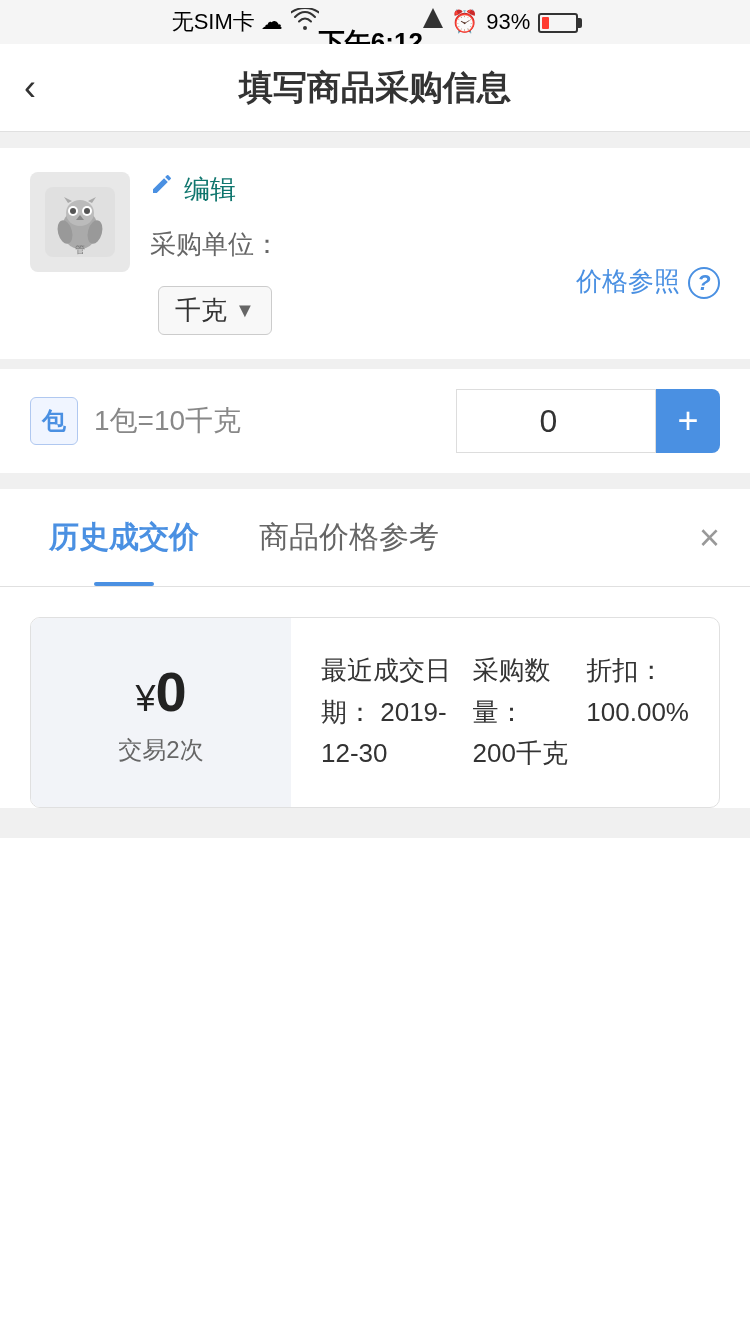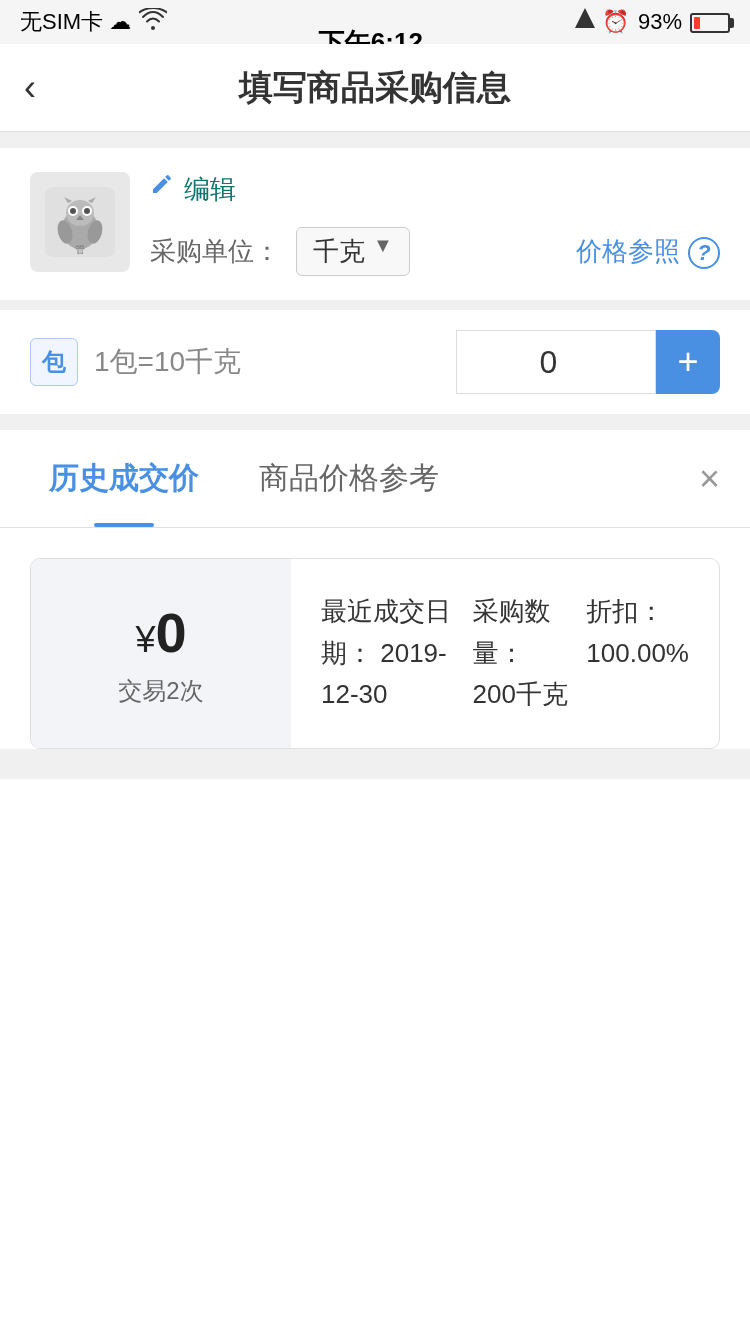--- a/index.html
+++ b/index.html
@@ -12,21 +12,21 @@
       font-size: 28px;
     }
 
     
     .status-bar {
       width: 100%;
       height: 44px;
       background: #f5f5f5;
       display: flex;
       align-items: center;
-      justify-content: space-between;
+      justify-content: center;
       padding: 0 20px;
       font-size: 24px;
       font-weight: 500;
     }
     .status-left {
       display: flex;
       align-items: center;
       gap: 8px;
       font-size: 22px;
     }
@@ -162,20 +162,21 @@
       color: #666;
     }
     .unit-select {
       border: 1px solid #ccc;
       border-radius: 6px;
       padding: 6px 16px;
       font-size: 26px;
       color: #333;
       background: #f8f8f8;
       display: flex;
+      align-items: center;
       gap: 8px;
       cursor: pointer;
     }
     .unit-arrow {
       font-size: 20px;
       color: #666;
     }
     .price-ref-btn {
       display: flex;
       align-items: flex-end;
@@ -433,21 +434,21 @@
         <div class="edit-btn">
           <span class="edit-icon">
             <svg width="24" height="24" viewBox="0 0 24 24" fill="none">
               <path d="M3 17.25V21h3.75L17.81 9.94l-3.75-3.75L3 17.25zM20.71 7.04a1 1 0 000-1.41l-2.34-2.34a1 1 0 00-1.41 0l-1.83 1.83 3.75 3.75 1.83-1.83z" fill="#4a90e2"></path>
             </svg>
           </span>
           <span>编辑</span>
         </div>
       </div>
       <div class="purchase-unit-row">
-        <div style="display:flex;align-items:center;gap:16px;">
+        <div style="display:flex;align-items:center;gap:24px;flex-direction:column;">
           <span class="purchase-unit-label">采购单位：</span>
           <div class="unit-select">
             <span>千克</span>
             <span class="unit-arrow">▼</span>
           </div>
         </div>
         <div class="price-ref-btn">
           <span>价格参照</span>
           <div class="price-ref-icon">
             <span>?</span>

